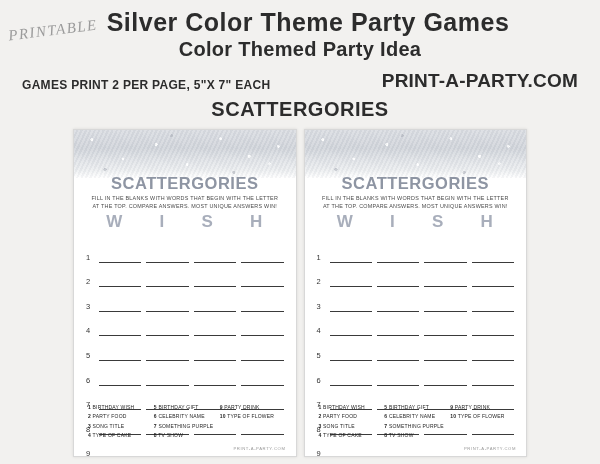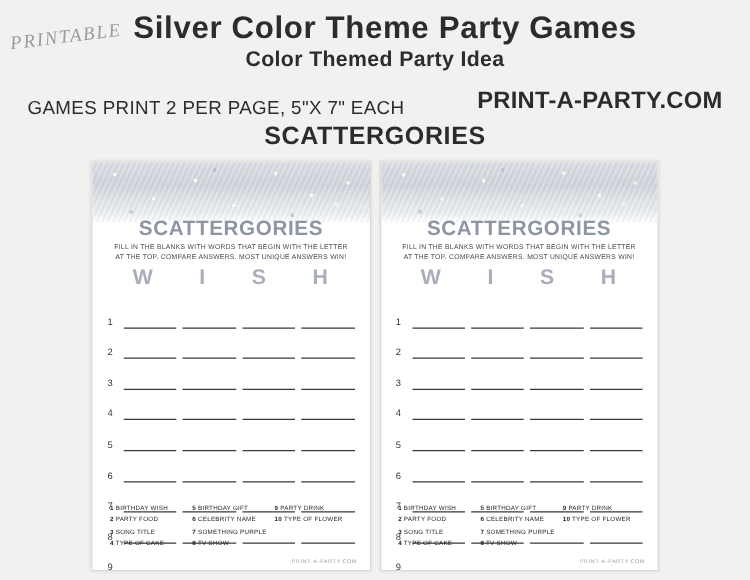--- a/index.html
+++ b/index.html
@@ -26,27 +26,27 @@
     text-align:center;
     font-family:"Liberation Sans", sans-serif;
     font-size:25px;font-weight:bold;
     letter-spacing:0.5px;
     color:#2c2c2c;
     padding-left:16px;
   }
   .title-sub{
     position:absolute;left:0;right:0;top:38px;
     text-align:center;
-    font-size:17px;font-weight:bold;
+    font-size:20px;font-weight:bold;
     letter-spacing:0.3px;
     color:#2c2c2c;
   }
   .print-info{
     position:absolute;left:22px;top:78px;
-    font-size:15px;font-weight:normal;
+    font-size:12px;font-weight:bold;
     letter-spacing:0.3px;
     color:#2c2c2c;
   }
   .brand{
     position:absolute;right:22px;top:70px;
     font-size:19px;font-weight:bold;
     letter-spacing:0.2px;
     color:#2c2c2c;
   }
   .game-name{

